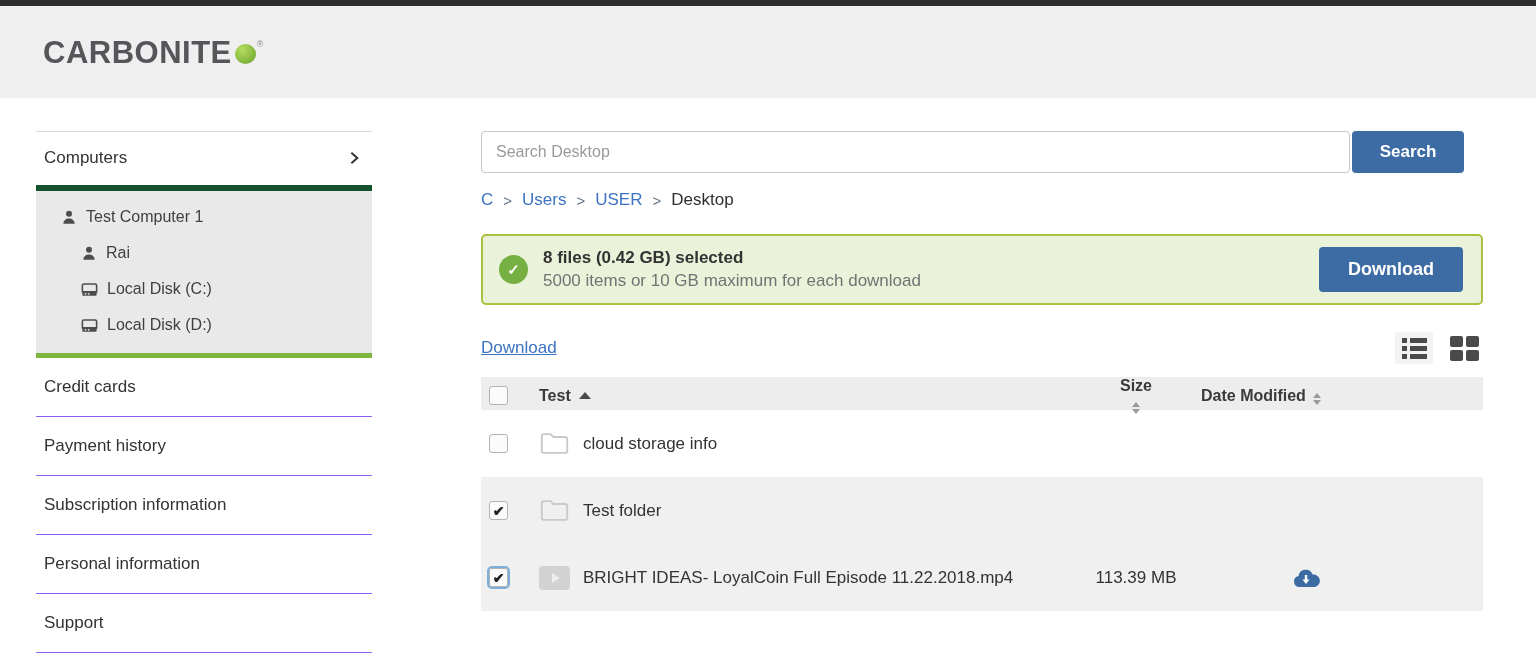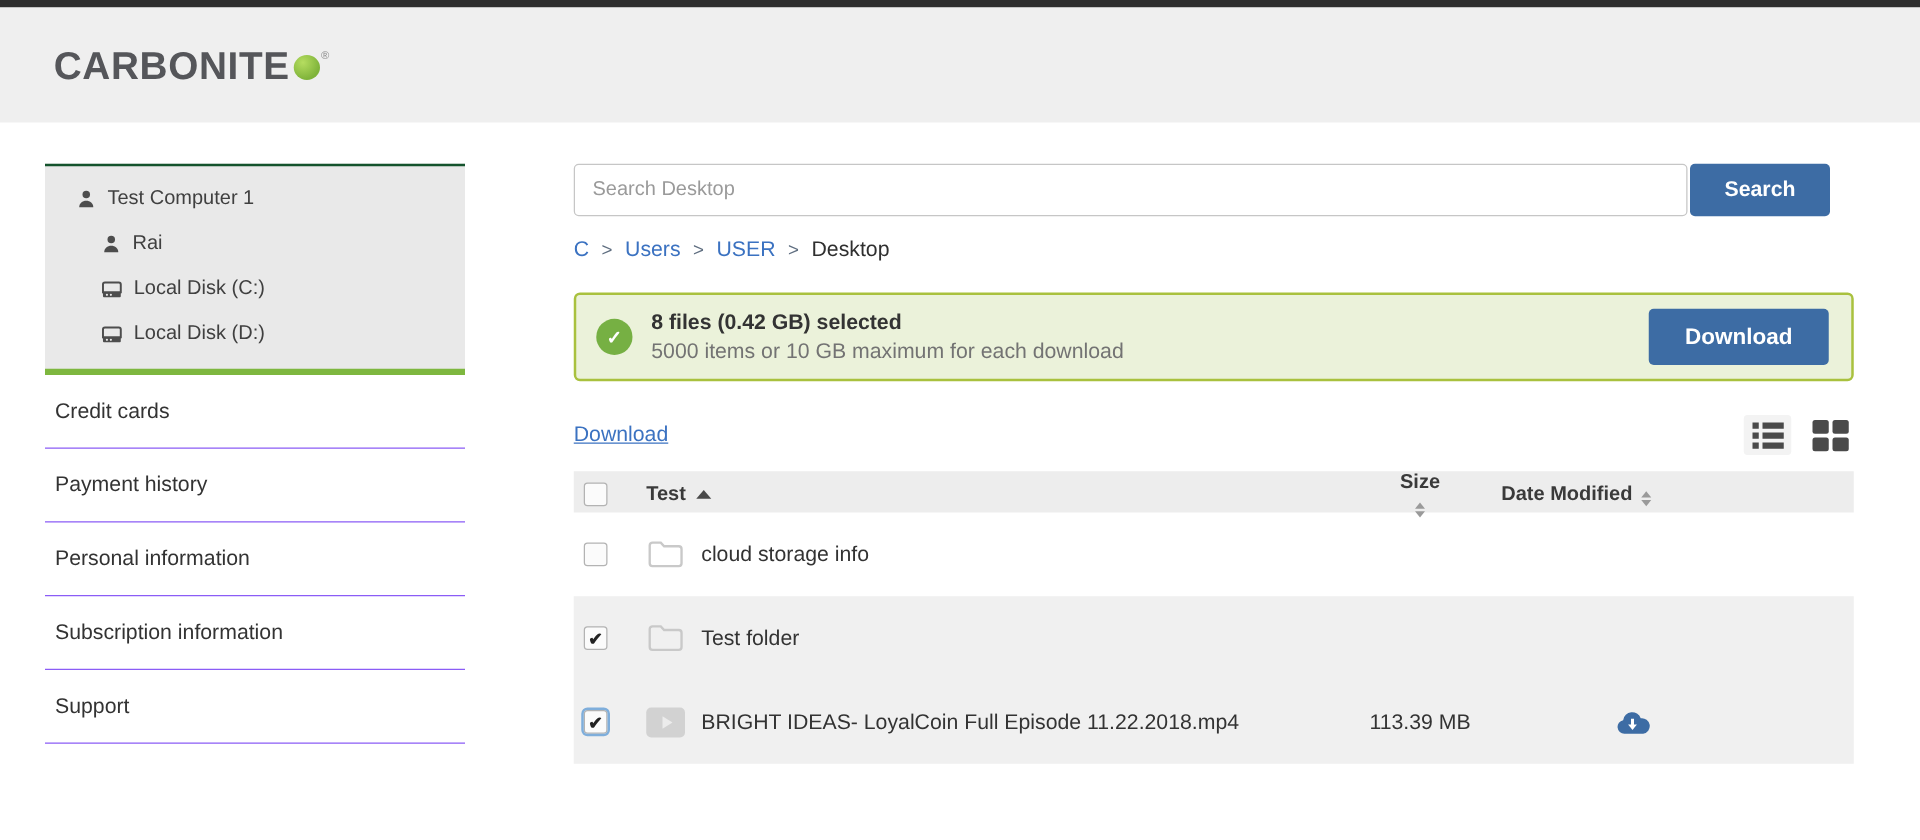--- a/index.html
+++ b/index.html
@@ -12,29 +12,29 @@
   .logo-text { font-size:31px; font-weight:800; color:#55565a; letter-spacing:0.5px; line-height:1; }
   .logo-dot { width:21px; height:20px; border-radius:50%; margin:7px 0 0 3px;
     background:radial-gradient(circle at 35% 30%, #b5dd60, #7fb33a 70%); display:inline-block; }
   .logo-reg { font-size:9px; color:#8a8a8a; margin:2px 0 0 1px; }
 
   .content { display:flex; padding:33px 53px 0 36px; }
   
   .sidebar { width:336px; flex:none; }
   .side-computers { border-top:1px solid #d8d8d8; padding:16px 10px 17px 8px;
     display:flex; align-items:center; justify-content:space-between; font-size:17px; color:#333; cursor:pointer; }
-  .tree-panel { background:#e9e9e9; border-top:2px solid #14532d; border-bottom:5px solid #7eb73f; padding:8px 0 10px; }
+  .tree-panel { background:#e9e9e9; border-top:6px solid #14532d; border-bottom:5px solid #7eb73f; padding:8px 0 10px; }
   .tree-item { display:flex; align-items:center; gap:8px; height:36px; font-size:16px; color:#404040; cursor:pointer; }
   .tree-item.lvl0 { padding-left:24px; }
   .tree-item.lvl1 { padding-left:44px; }
   .tree-item svg { flex:none; }
   .side-menu-item { border-bottom:1px solid #8b5cf6; padding:19px 8px; font-size:17px; color:#333; cursor:pointer; }
 
   
-  .main { flex:1; margin-left:87px; }
+  .main { flex:1; margin-left:109px; }
   .search-row { display:flex; height:42px; margin-right:19px; }
   .search-input { flex:1; border:1px solid #c6c6c6; border-radius:4px; padding:0 14px; font-size:16px; color:#333;
     font-family:"Liberation Sans", sans-serif; outline:none; }
   .search-input::placeholder { color:#9a9a9a; }
   .search-btn { width:112px; margin-left:2px; background:#3d6ca4; border:none; border-radius:4px; color:#fff;
     font-size:17px; font-weight:bold; font-family:"Liberation Sans", sans-serif; cursor:pointer; }
 
   .breadcrumb { margin-top:17px; font-size:17px; display:flex; align-items:center; gap:10px; }
   .bc-link { color:#3b72c1; text-decoration:none; cursor:pointer; }
   .bc-sep { color:#5f6e80; font-size:15px; }
@@ -97,20 +97,26 @@
   <div class="logo">
     <span class="logo-text">CARBONITE</span>
     <span class="logo-dot"></span>
     <span class="logo-reg">®</span>
   </div>
 </div>
 
 <div class="content">
 
   <div class="sidebar">
+    <div class="side-computers">
+      <span>Computers</span>
+      <svg width="16" height="16" viewBox="0 0 24 24">
+        <polyline points="8 4 17 12 8 20" fill="none" stroke="#333" stroke-width="3"></polyline>
+      </svg>
+    </div>
     <div class="tree-panel">
       <div class="tree-item lvl0">
         <svg width="18" height="18" viewBox="0 0 24 24">
           <circle cx="12" cy="7.5" r="4" fill="#4d4d4d"></circle>
             <path d="M4.5 21c0-4.3 3.4-7 7.5-7s7.5 2.7 7.5 7z" fill="#4d4d4d"></path>
         </svg>
         <span>Test Computer 1</span>
       </div>
       <div class="tree-item lvl1">
         <svg width="18" height="18" viewBox="0 0 24 24">
@@ -138,24 +144,24 @@
         <span>Local Disk (D:)</span>
       </div>
     </div>
     <div class="side-menu-item">
       <span>Credit cards</span>
     </div>
     <div class="side-menu-item">
       <span>Payment history</span>
     </div>
     <div class="side-menu-item">
+      <span>Subscription information</span>
+    </div>
+    <div class="side-menu-item">
       <span>Personal information</span>
-    </div>
-    <div class="side-menu-item">
-      <span>Subscription information</span>
     </div>
     <div class="side-menu-item">
       <span>Support</span>
     </div>
   </div>
 
   <div class="main">
     <div class="search-row">
       <input class="search-input" type="text" placeholder="Search Desktop" style="">
       <button class="search-btn">Search</button>

